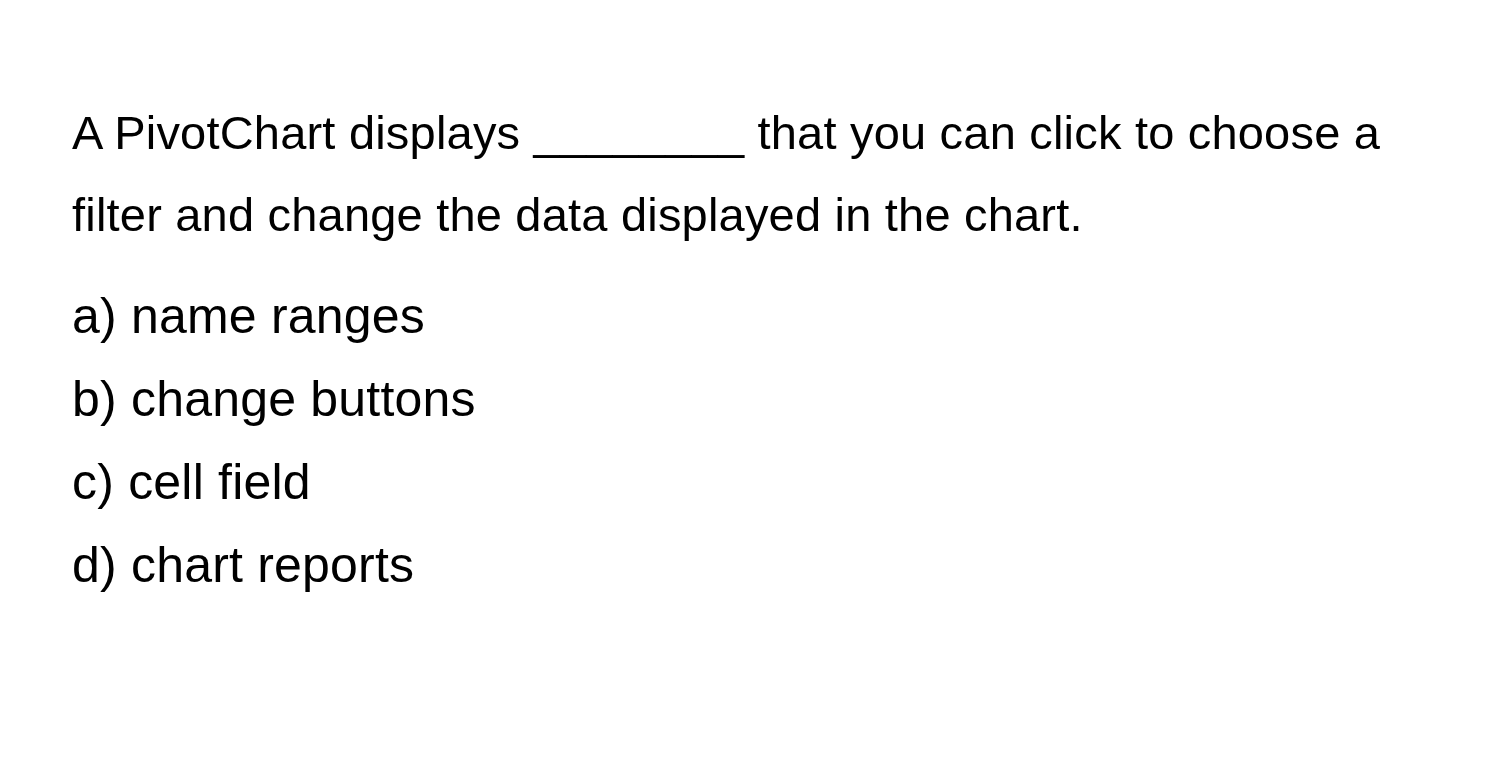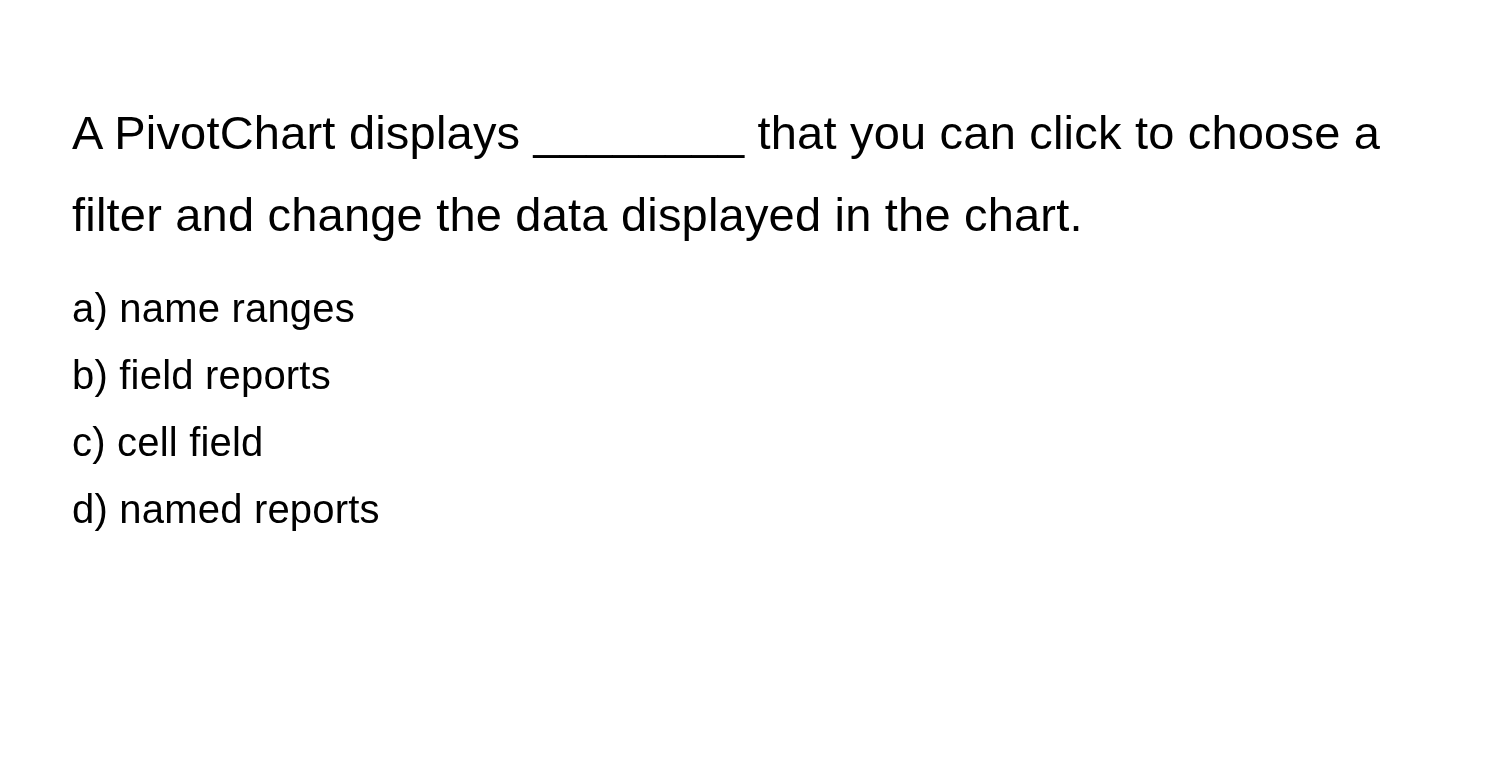--- a/index.html
+++ b/index.html
@@ -16,26 +16,26 @@
       color: #000000;
     }
     .question-text {
       font-size: 47px;
       line-height: 1.75;
       letter-spacing: 0.2px;
       font-weight: 400;
       margin-bottom: 20px;
     }
     .option {
-      font-size: 40px;
+      font-size: 50px;
       line-height: 1.58;
       letter-spacing: 0.2px;
       font-weight: 400;
     }
   </style>
 </head>
 <body>
 
 <div class="question-text">A PivotChart displays ________ that you can click to choose a filter and change the data displayed in the chart.</div>
 <div class="option">a) name ranges</div>
-<div class="option">b) field reports</div>
+<div class="option">b) change buttons</div>
 <div class="option">c) cell field</div>
-<div class="option">d) named reports</div>
+<div class="option">d) chart reports</div>
 
 </body></html>

